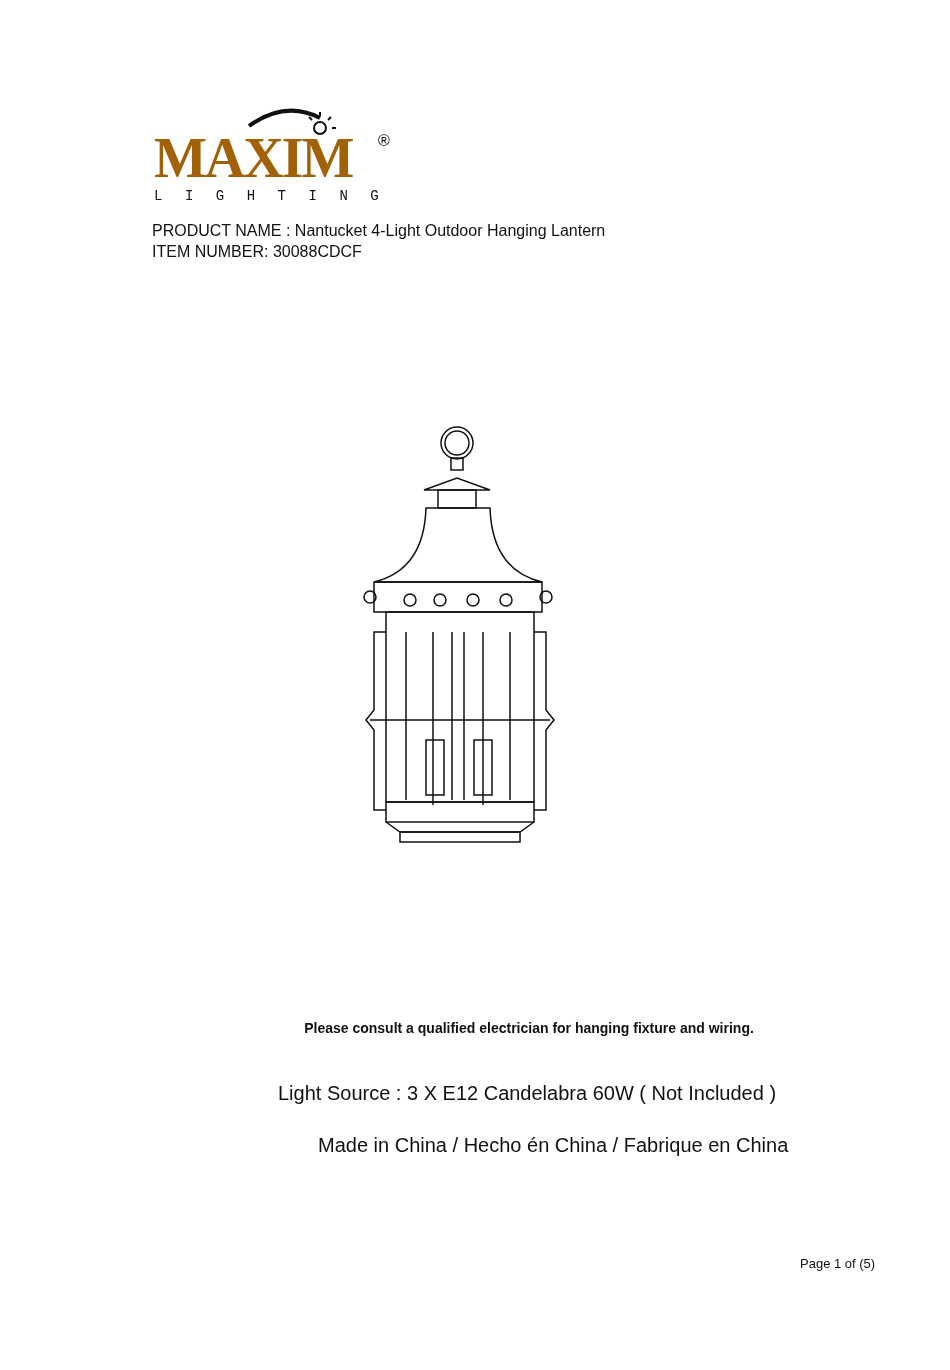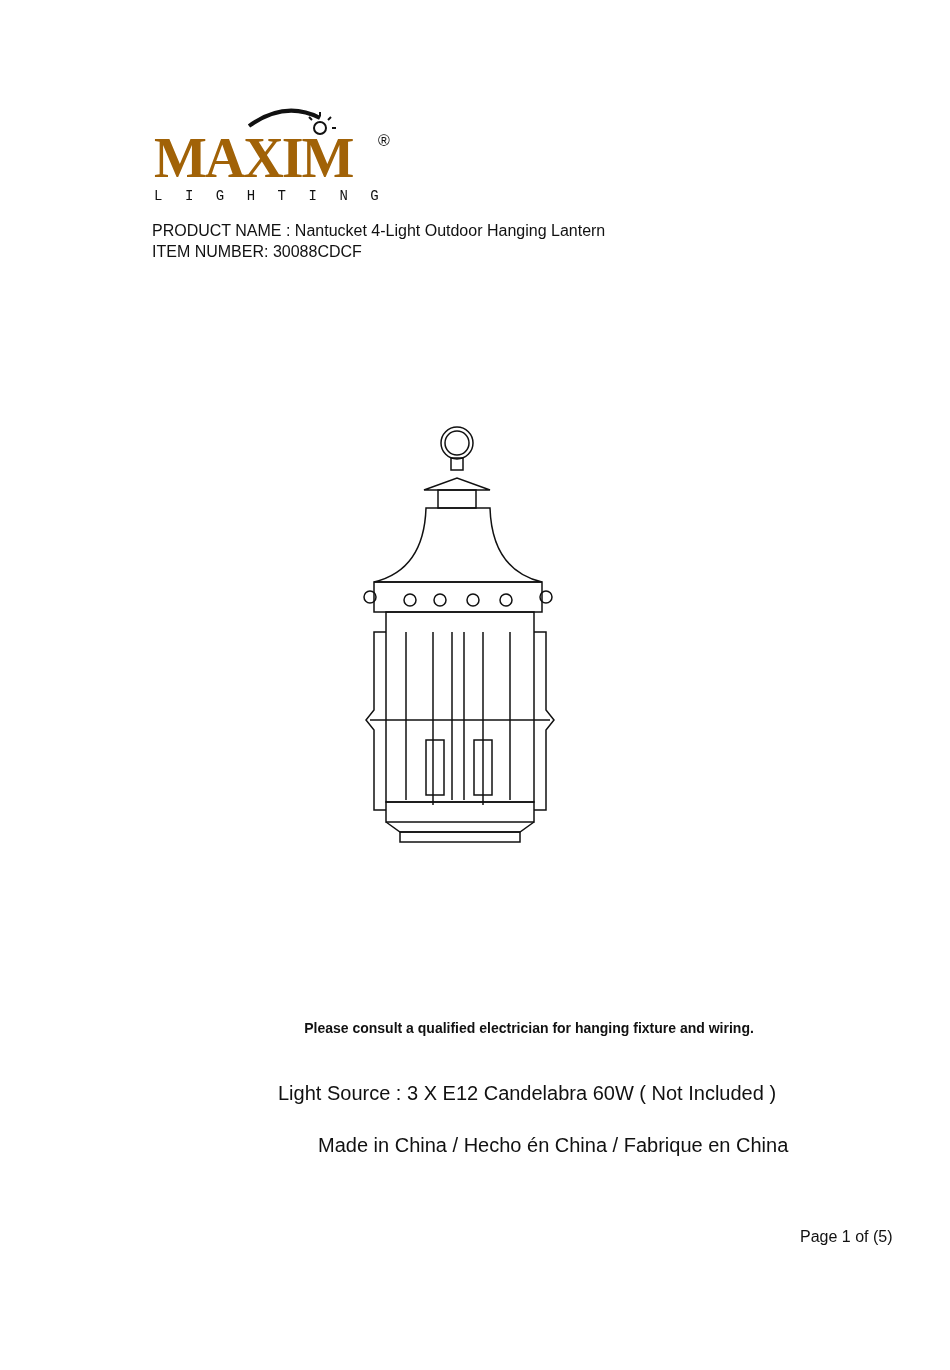--- a/index.html
+++ b/index.html
@@ -7,21 +7,21 @@
   .abs { position: absolute; }
   .logo { left: 150px; top: 104px; width: 250px; height: 100px; }
   .logo-word { position: absolute; left: 4px; top: 26px; font-family: "Liberation Serif", serif; font-weight: bold; font-size: 56px; letter-spacing: -2px; color: #a16207; line-height: 1; }
   .logo-sub { position: absolute; left: 4px; top: 84px; font-family: Liberation Mono, monospace; font-size: 14px; letter-spacing: 22.5px; color: #111; }
   .logo-reg { position: absolute; left: 228px; top: 28px; font-size: 16px; }
   .prod { left: 152px; top: 220px; font-size: 16px; line-height: 21px; }
   .drawing { left: 360px; top: 420px; width: 200px; height: 430px; }
   .warning { left: 0; width: 1058px; top: 1020px; text-align: center; font-size: 14px; font-weight: bold; }
   .source { left: 278px; top: 1082px; font-size: 20px; }
   .made { left: 278px; top: 1134px; font-size: 20px; margin-left: 40px; }
-  .page { left: 800px; top: 1228px; font-size: 16px; }
+  .page { left: 800px; top: 1256px; font-size: 13px; }
 </style>
 </head>
 <body>
 
 <div class="abs logo">
   <svg class="abs" style="left:95px;top:0" width="110" height="40">
     <path d="M4 22 Q 40 -4 75 14" stroke="#111" stroke-width="4" fill="none"></path>
     <circle cx="75" cy="24" r="6" stroke="#111" stroke-width="2" fill="none"></circle>
     <g stroke="#111" stroke-width="2">
       <line x1="75" y1="12" x2="75" y2="8"></line>

